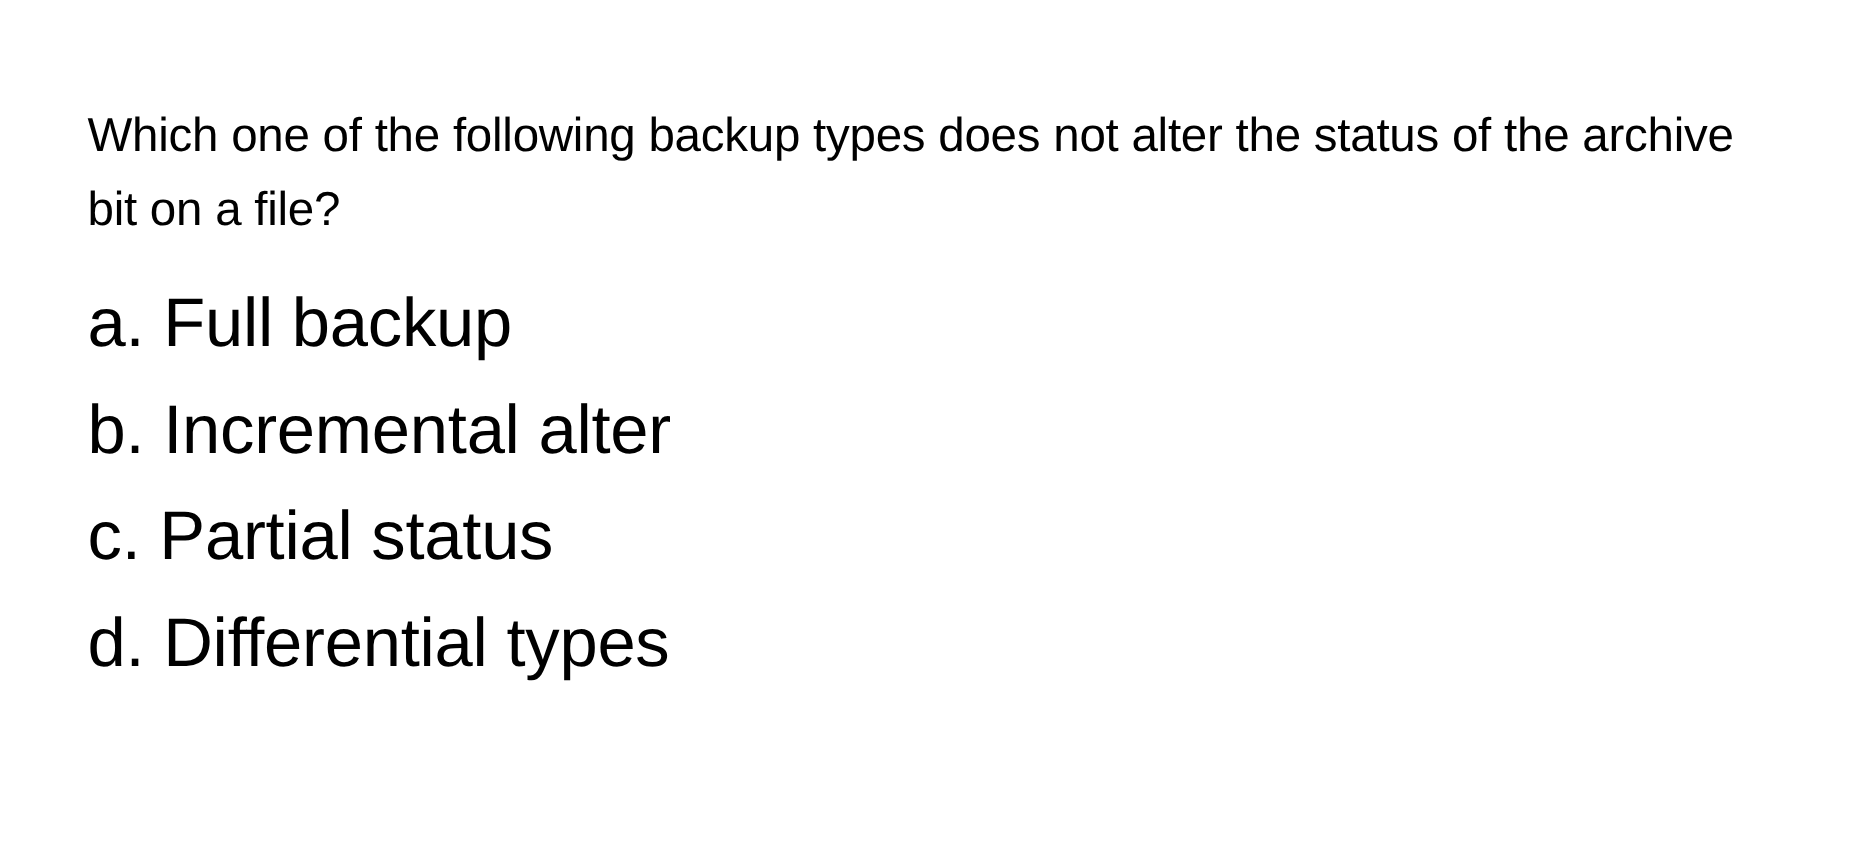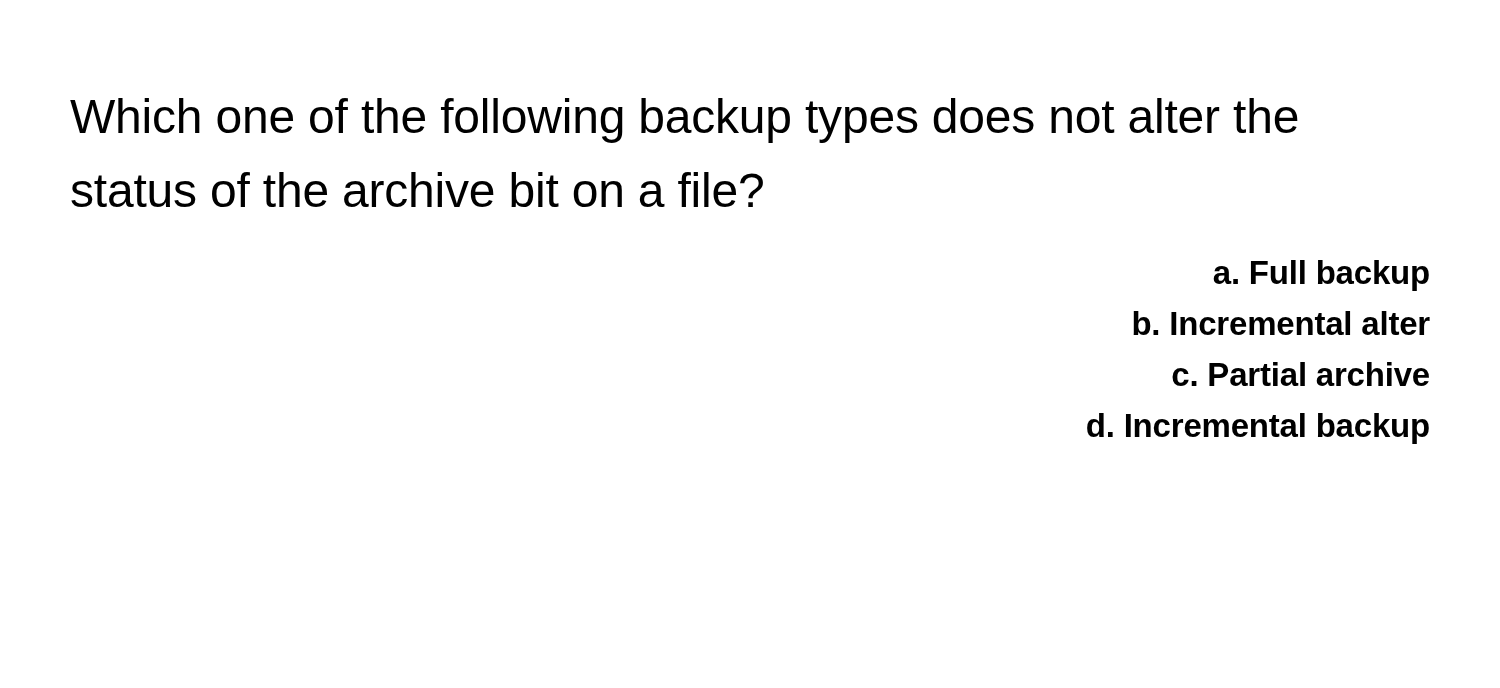--- a/index.html
+++ b/index.html
@@ -9,46 +9,45 @@
     }
     body {
       width: 1500px;
       height: 688px;
       background: #ffffff;
       font-family: -apple-system, BlinkMacSystemFont, "Segoe UI", Helvetica, Arial, sans-serif;
       color: #000000;
       padding: 80px 70px;
     }
     .question {
-      font-size: 48px;
+      font-size: 38px;
       line-height: 1.55;
       font-weight: 400;
       letter-spacing: -0.2px;
       margin-bottom: 18px;
     }
     .option {
-      font-size: 33px;
+      font-size: 55px;
       line-height: 1.55;
-      font-weight: 700;
+      font-weight: 400;
       letter-spacing: -0.2px;
-      text-align: right;
     }
   </style>
 </head>
 <body>
 
 <div class="question">Which one of the following backup types does not alter the status of the archive bit on a file?</div>
 
 <div class="option">
   <span>a</span><span>. </span><span>Full backup</span>
 </div>
 
 <div class="option">
   <span>b</span><span>. </span><span>Incremental alter</span>
 </div>
 
 <div class="option">
-  <span>c</span><span>. </span><span>Partial archive</span>
+  <span>c</span><span>. </span><span>Partial status</span>
 </div>
 
 <div class="option">
-  <span>d</span><span>. </span><span>Incremental backup</span>
+  <span>d</span><span>. </span><span>Differential types</span>
 </div>
 
 </body></html>

